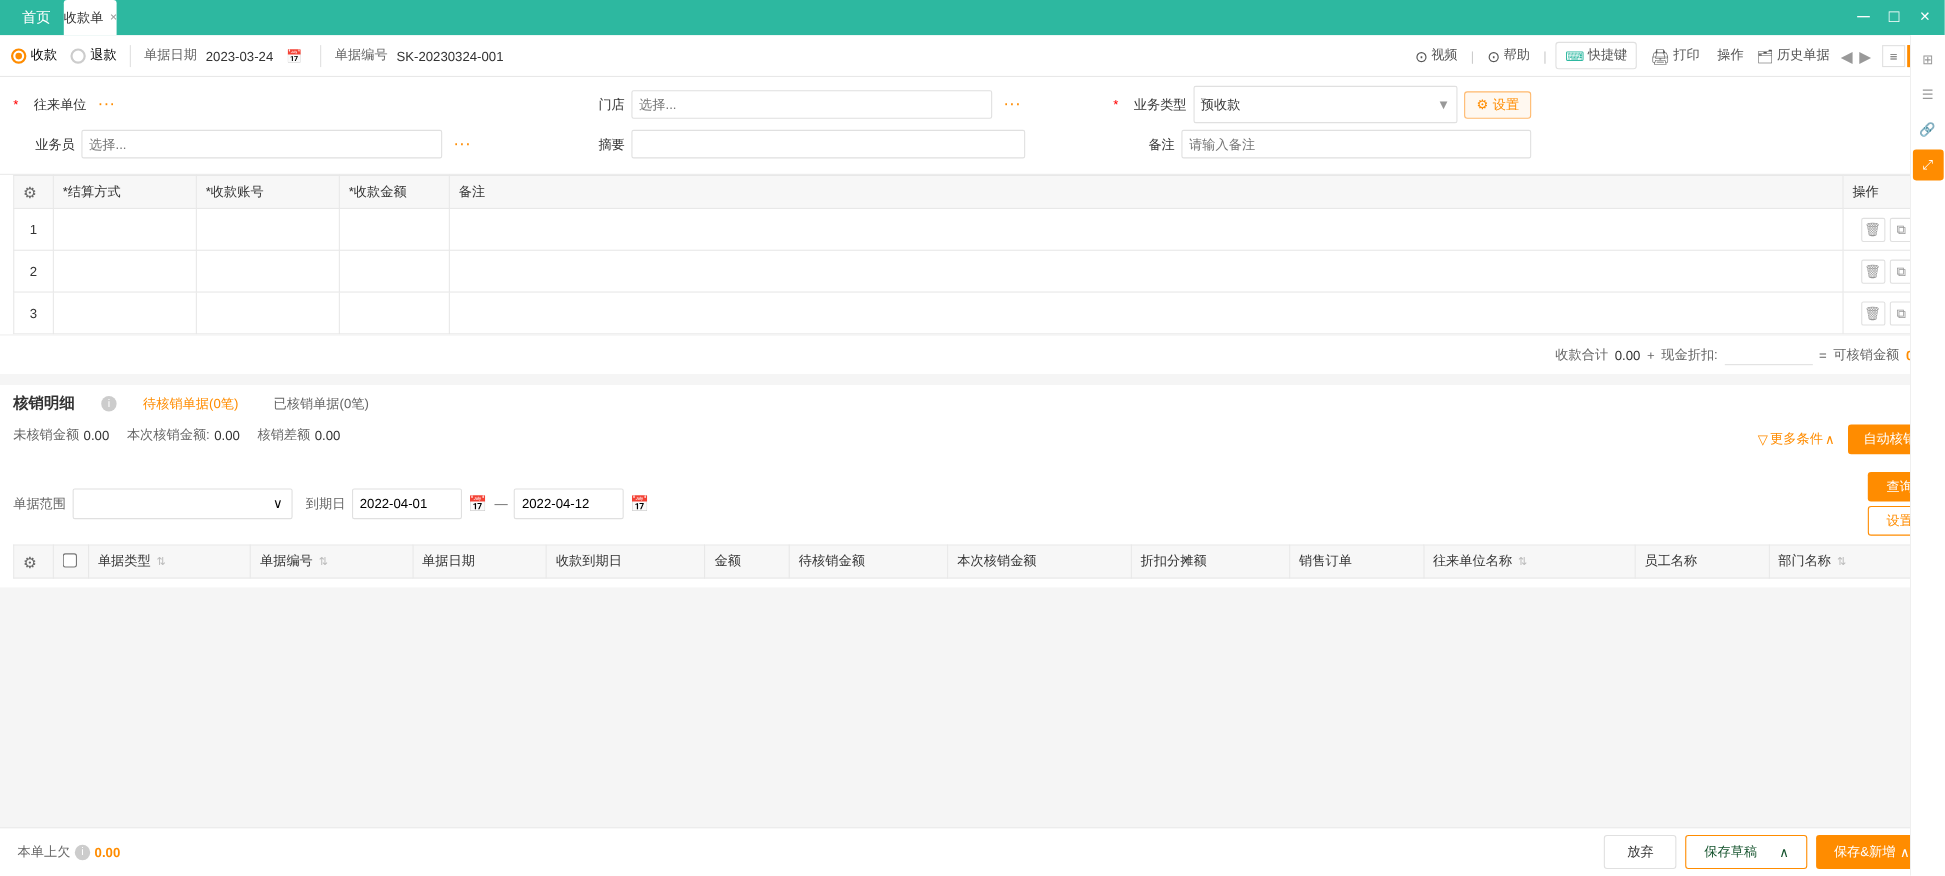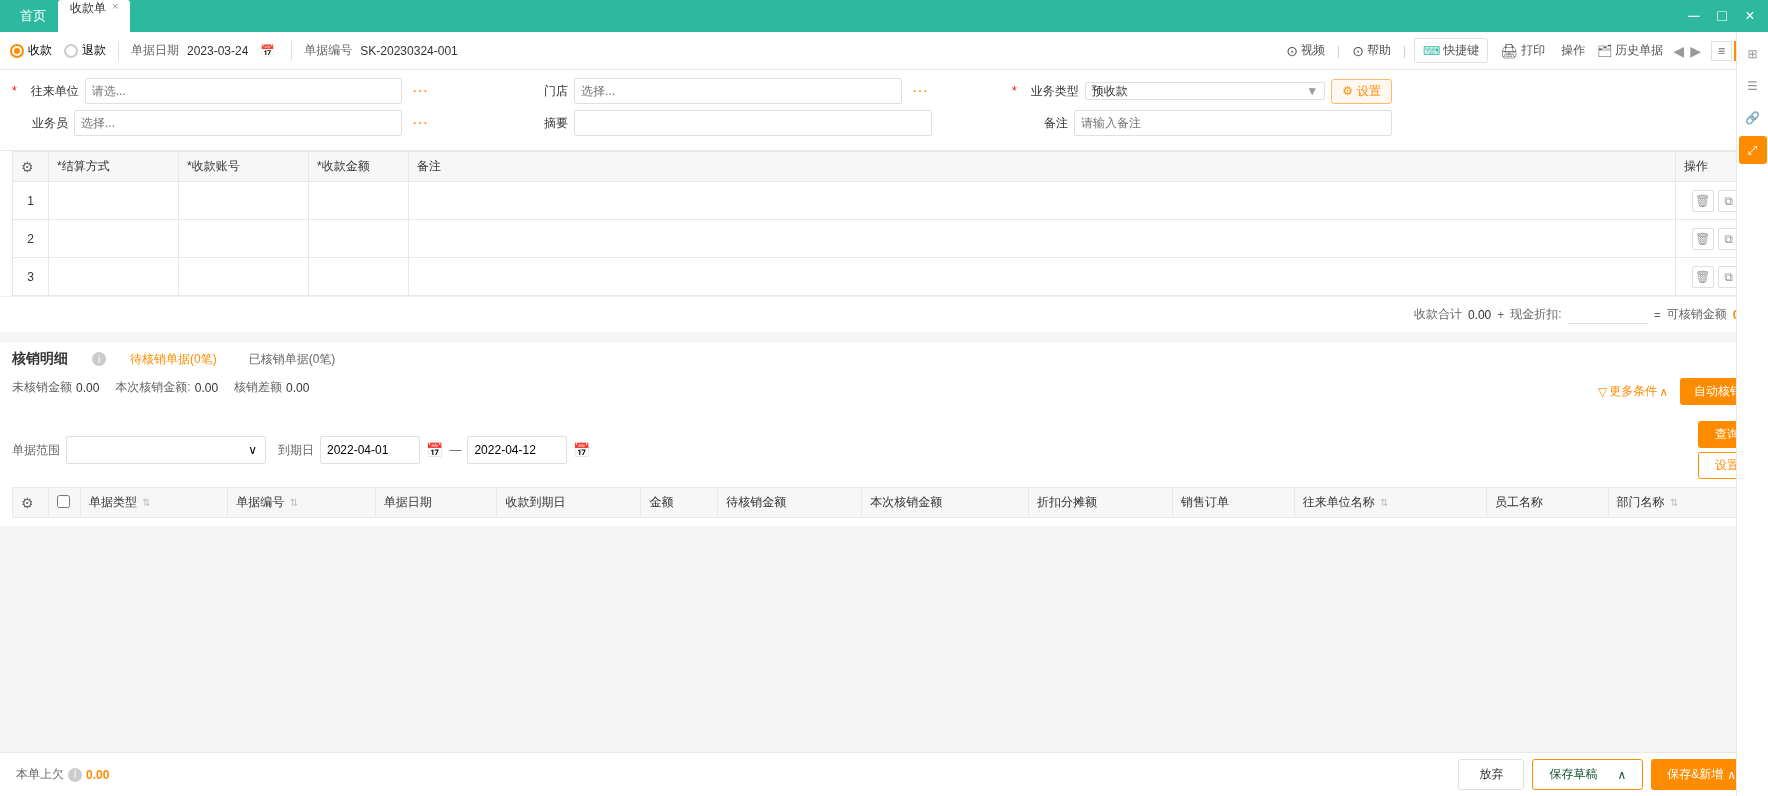--- a/index.html
+++ b/index.html
@@ -18,23 +18,24 @@
       padding: 0 12px;
       height: 32px;
       display: flex;
       align-items: center;
       font-size: 13px;
       cursor: pointer;
     }
     .tab-active {
       background: #fff;
       color: #333;
-      padding: 0 12px;
+      padding: 0 0;
       height: 32px;
       display: flex;
+      align-items: center;
       font-size: 13px;
       border-radius: 3px 3px 0 0;
       gap: 6px;
     }
     .tab-close {
       color: #999;
       cursor: pointer;
       font-size: 11px;
     }
     .tab-bar-right {
@@ -113,21 +114,21 @@
     .field-label { color: #333; white-space: nowrap; min-width: 56px; text-align: right; }
     .field-required { color: #f00; }
     .field-input {
       flex: 1; height: 26px; border: 1px solid #e0e0e0;
       padding: 0 6px; color: #999; background: #fff;
       border-radius: 2px; outline: none;
     }
     .more-btn { color: #ff8c00; cursor: pointer; font-size: 16px; padding: 0 4px; }
     .field-select {
       display: flex; align-items: center; flex: 1;
-      border: 1px solid #e0e0e0; height: 18px; padding: 0 6px;
+      border: 1px solid #e0e0e0; height: 34px; padding: 0 6px;
       background: #fff; border-radius: 2px; cursor: pointer;
       justify-content: space-between;
     }
     .field-select-val { color: #333; }
     .field-select-arrow { color: #999; }
     .settings-btn {
       background: #fff8f0; border: 1px solid #ffb86c;
       color: #ff8c00; padding: 3px 10px; border-radius: 3px;
       cursor: pointer; display: flex; align-items: center; gap: 4px;
     }
@@ -364,21 +365,20 @@
       </div>
     </div>
   </div>
 
   <div class="form-area">
     <div class="form-row">
 
       <div class="form-field" style="max-width:420px;">
         <span class="field-required">*</span>
         <span class="field-label">往来单位</span>
-        <input class="field-input" placeholder="请选..." style="">
         <span class="more-btn">···</span>
       </div>
       <div style="width:80px"></div>
 
       <div class="form-field" style="max-width:420px;">
         <span class="field-label">门店</span>
         <input class="field-input" placeholder="选择..." style="">
         <span class="more-btn">···</span>
       </div>
       <div style="width:80px"></div>

